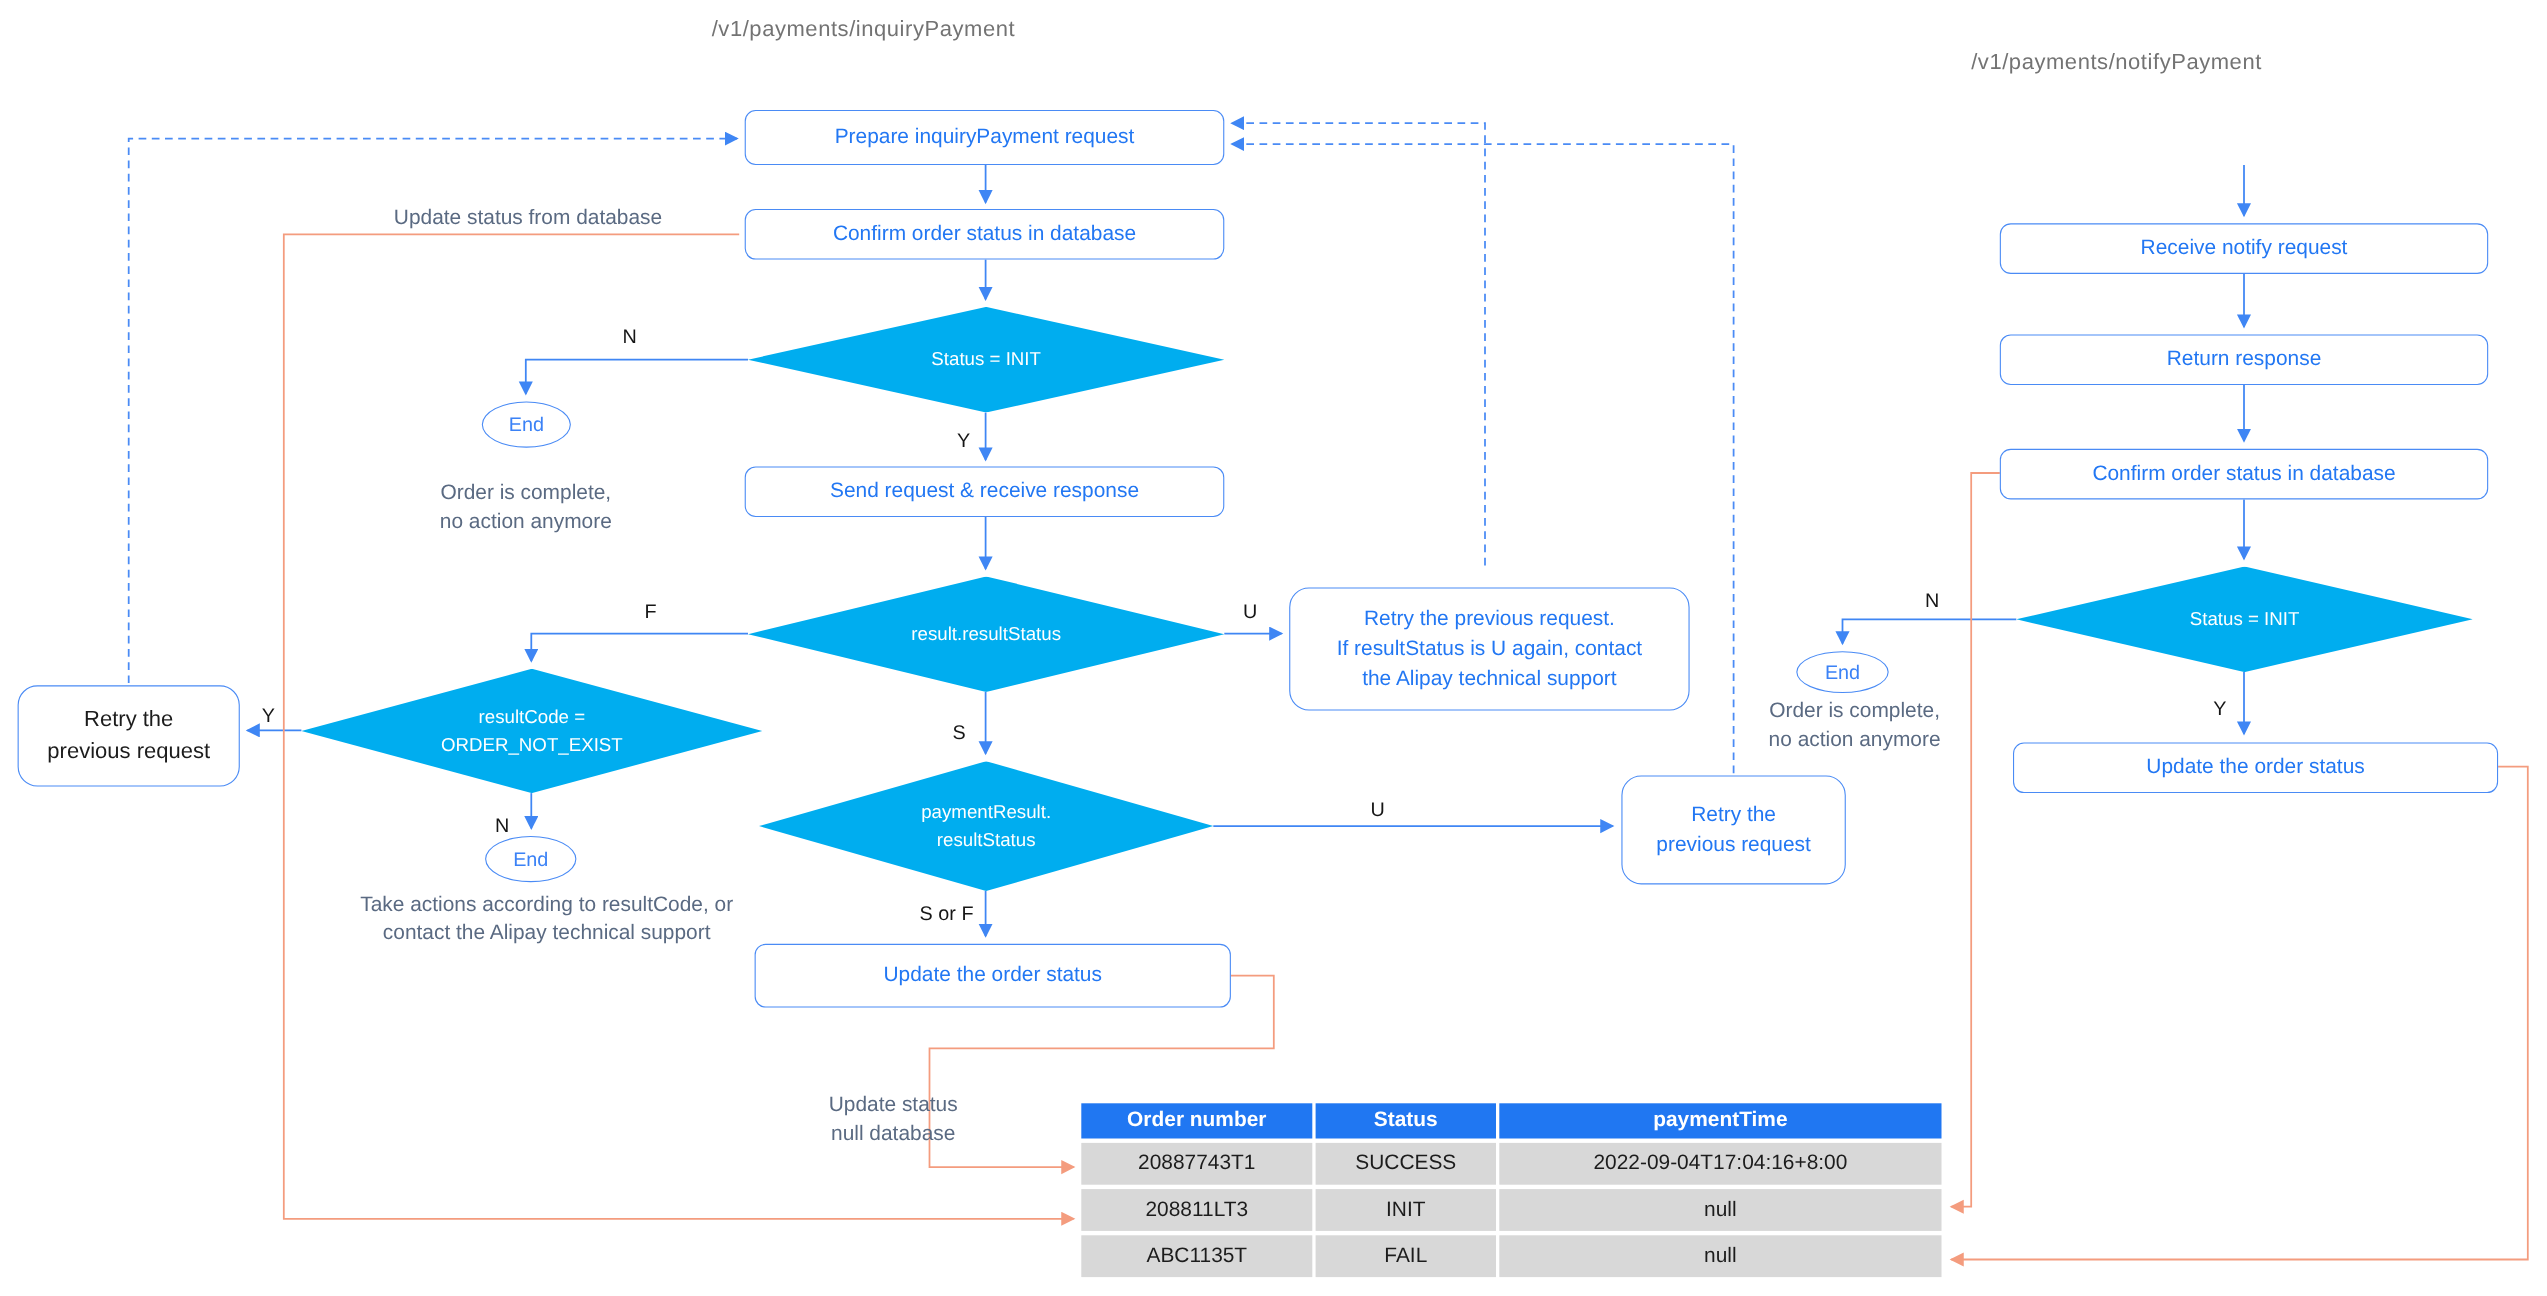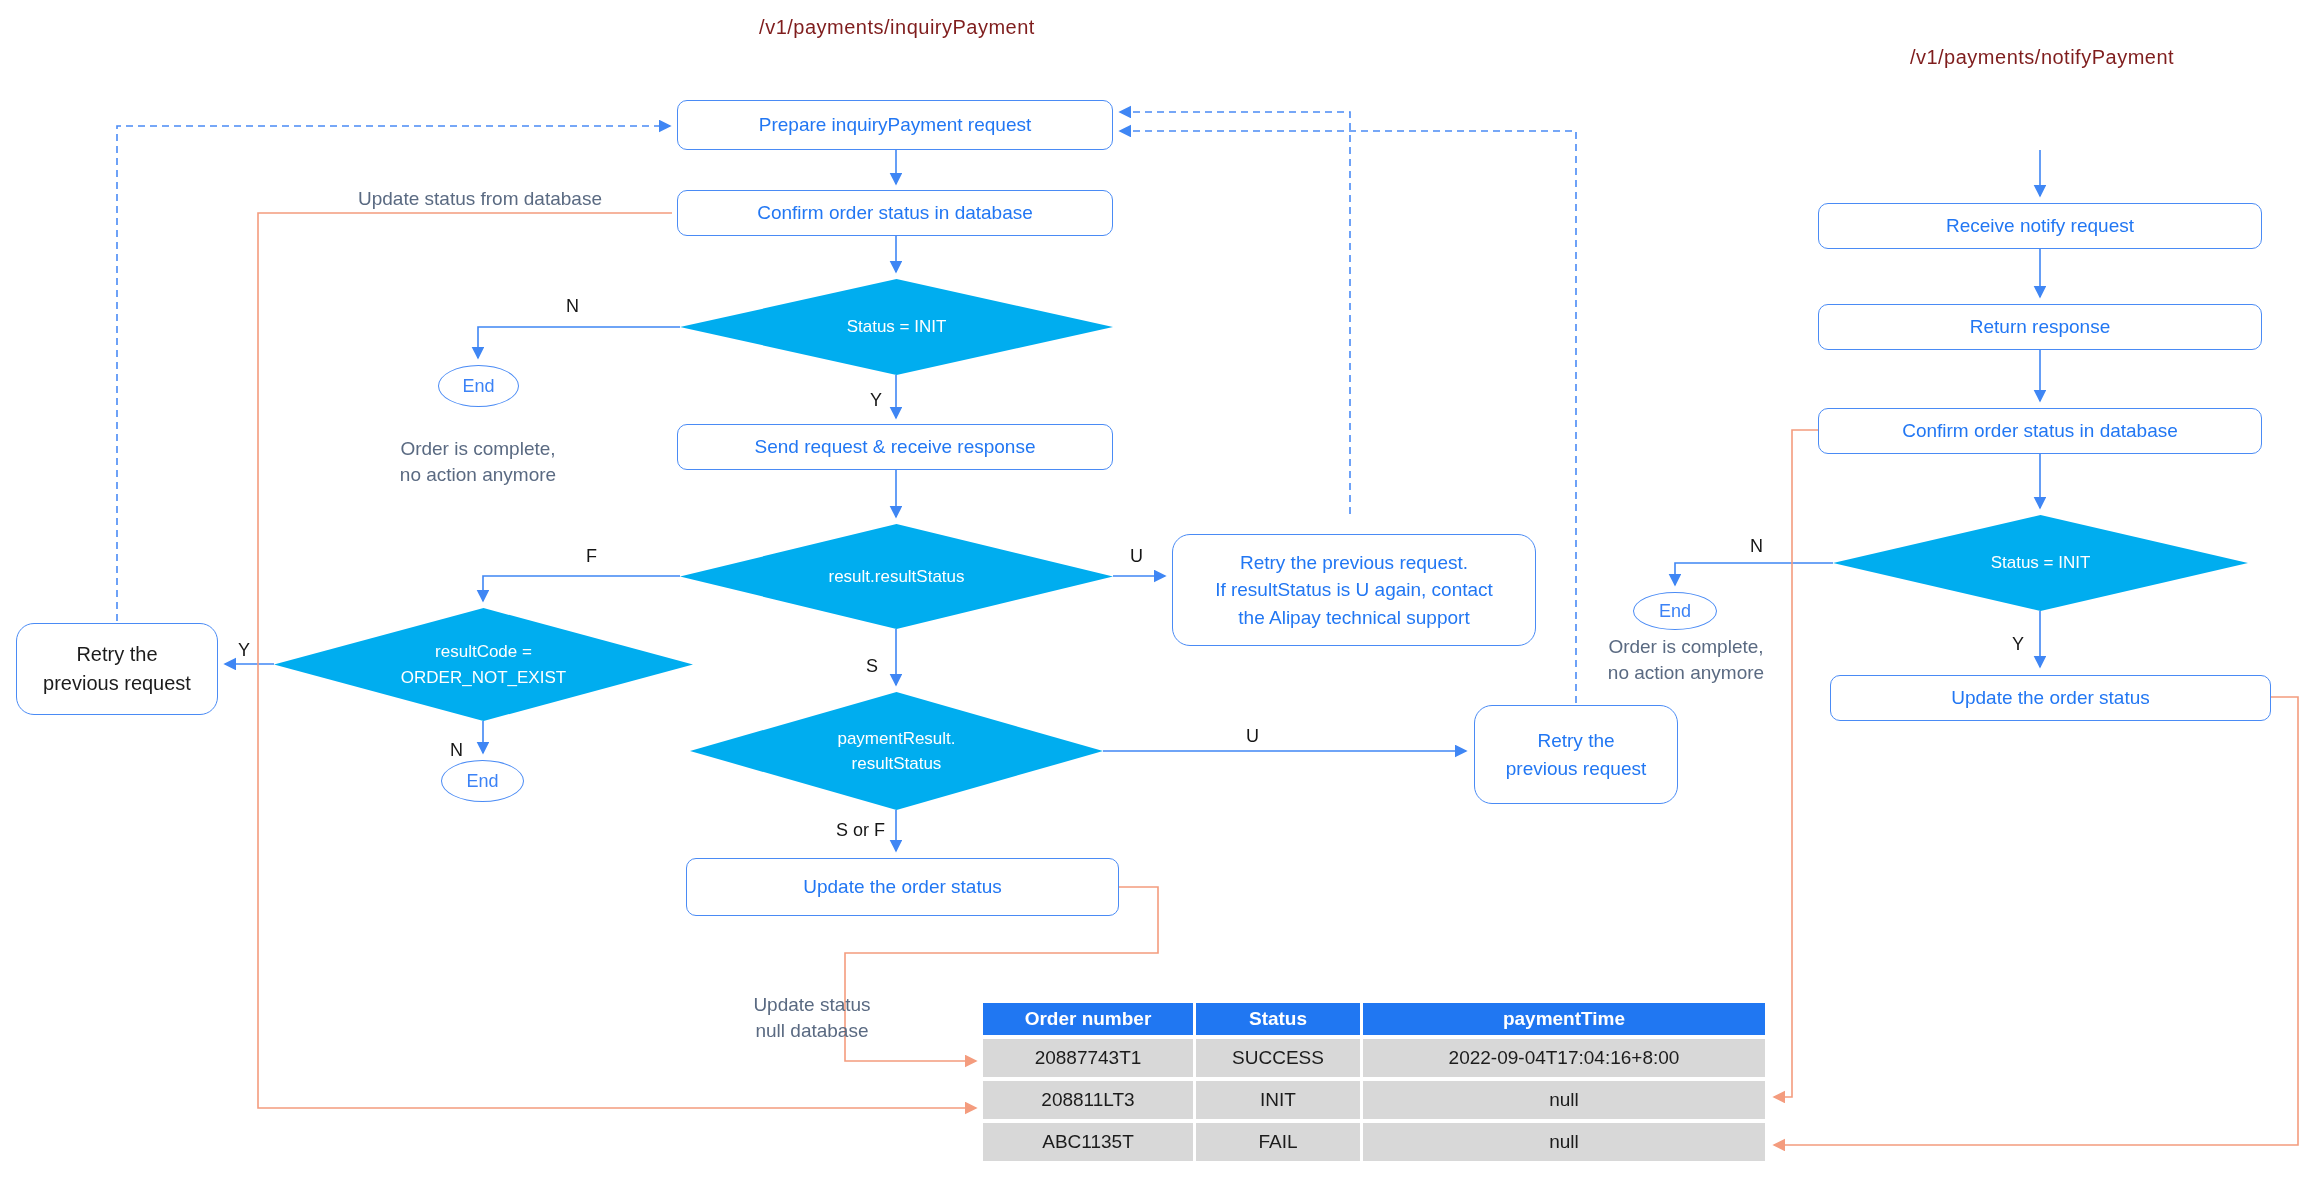--- a/index.html
+++ b/index.html
@@ -1,18 +1,18 @@
 <!DOCTYPE html>
 <html><head>
 <meta charset="utf-8">
 <style>
   html,body{margin:0;padding:0;background:#fff;}
   #canvas{position:relative;width:2315px;height:1178px;background:#ffffff;
           font-family:"Liberation Sans",sans-serif;overflow:hidden;}
-  .title{position:absolute;color:#7f1d1d;font-size:20px;text-align:center;letter-spacing:.5px;}
+  .title{position:absolute;color:#737373;font-size:20px;text-align:left;letter-spacing:.5px;}
   .box{position:absolute;border:1.6px solid #4a8bf5;border-radius:10px;background:#fff;
        color:#2277f3;display:flex;align-items:center;justify-content:center;text-align:center;
        font-size:19px;white-space:pre-line;line-height:1.45;box-sizing:border-box;}
   .r16{border-radius:18px;}
   .dark{color:#1c1c1c;font-size:20px;}
   .diamond{position:absolute;background:#00adef;clip-path:polygon(50% 0,100% 50%,50% 100%,0 50%);
        color:#fff;display:flex;align-items:center;justify-content:center;text-align:center;
        font-size:17px;white-space:pre-line;line-height:1.5;}
   .endnode{position:absolute;border:1.6px solid #4a8bf5;border-radius:50%;color:#3b82f6;
        display:flex;align-items:center;justify-content:center;font-size:18px;background:#fff;box-sizing:border-box;}
@@ -93,20 +93,22 @@
   <div class="endnode" style="left:441px;top:760px;width:83px;height:42px;">End</div>
   <div class="diamond" style="left:690px;top:692px;width:413px;height:118px;">paymentResult.
 resultStatus</div>
   <div class="box r16" style="left:1474px;top:705px;width:204px;height:99px;">Retry the
 previous request</div>
   <div class="box" style="left:686px;top:858px;width:433px;height:58px;">Update the order status</div>
 
   <div class="note" style="left:330px;top:186px;width:300px;">Update status from database</div>
   <div class="note" style="left:328px;top:436px;width:300px;">Order is complete,
 no action anymore</div>
+  <div class="note" style="left:267px;top:810px;width:460px;">Take actions according to resultCode, or
+contact the Alipay technical support</div>
   <div class="note" style="left:712px;top:992px;width:200px;">Update status
 null database</div>
 
   <div class="elabel" style="left:566px;top:296px;">N</div>
   <div class="elabel" style="left:870px;top:390px;">Y</div>
   <div class="elabel" style="left:586px;top:546px;">F</div>
   <div class="elabel" style="left:1130px;top:546px;">U</div>
   <div class="elabel" style="left:238px;top:640px;">Y</div>
   <div class="elabel" style="left:450px;top:740px;">N</div>
   <div class="elabel" style="left:866px;top:656px;">S</div>

